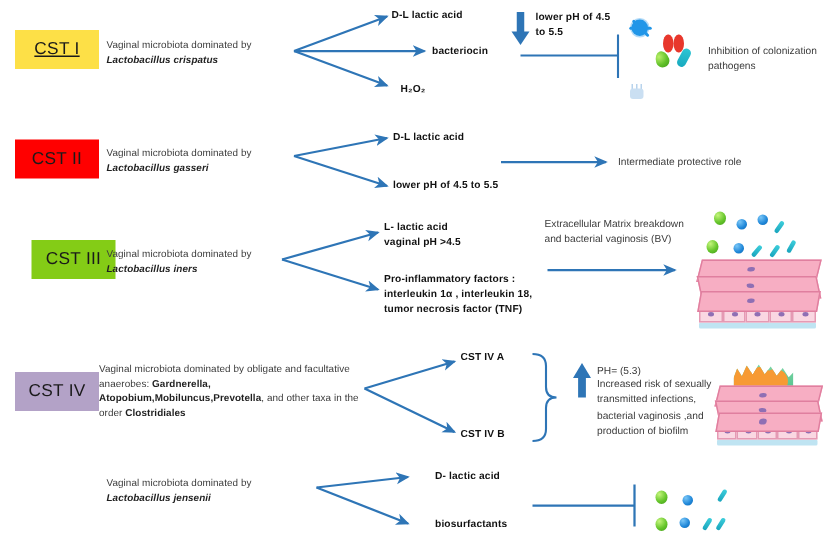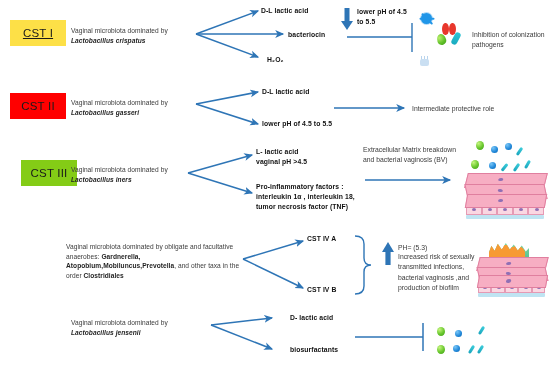--- a/index.html
+++ b/index.html
@@ -341,20 +341,23 @@
         <i></i>
         <i></i>
         <i></i>
         <i></i>
       </div>
     <div class="squam" style="left:0; top:0px;   width:78px; height:13px; transform:skewX(-14deg);"></div>
     <div class="squam" style="left:0; top:11px;  width:78px; height:13px; transform:skewX(12deg);"></div>
     <div class="squam" style="left:0; top:21px;  width:78px; height:12px; transform:skewX(-10deg);"></div>
   </div>
 
+  <div class="abs cst-box" style="left:10px; top:248px; background:#b3a2c7;">
+    <span>CST IV</span>
+  </div>
 
   <div class="abs desc" style="left:66px; top:242px; width:175px;">
     <span>Vaginal microbiota dominated by  obligate and facultative anaerobes:</span>
     <b>Gardnerella, Atopobium,</b><b>Mobiluncus,</b><b>Prevotella</b><span>, and other taxa in the order</span>
     <b>Clostridiales</b>
   </div>
 
   <div class="abs prod" style="left:307px; top:234px;">CST IV A</div>
   <div class="abs prod" style="left:307px; top:285px;">CST IV B</div>
 

